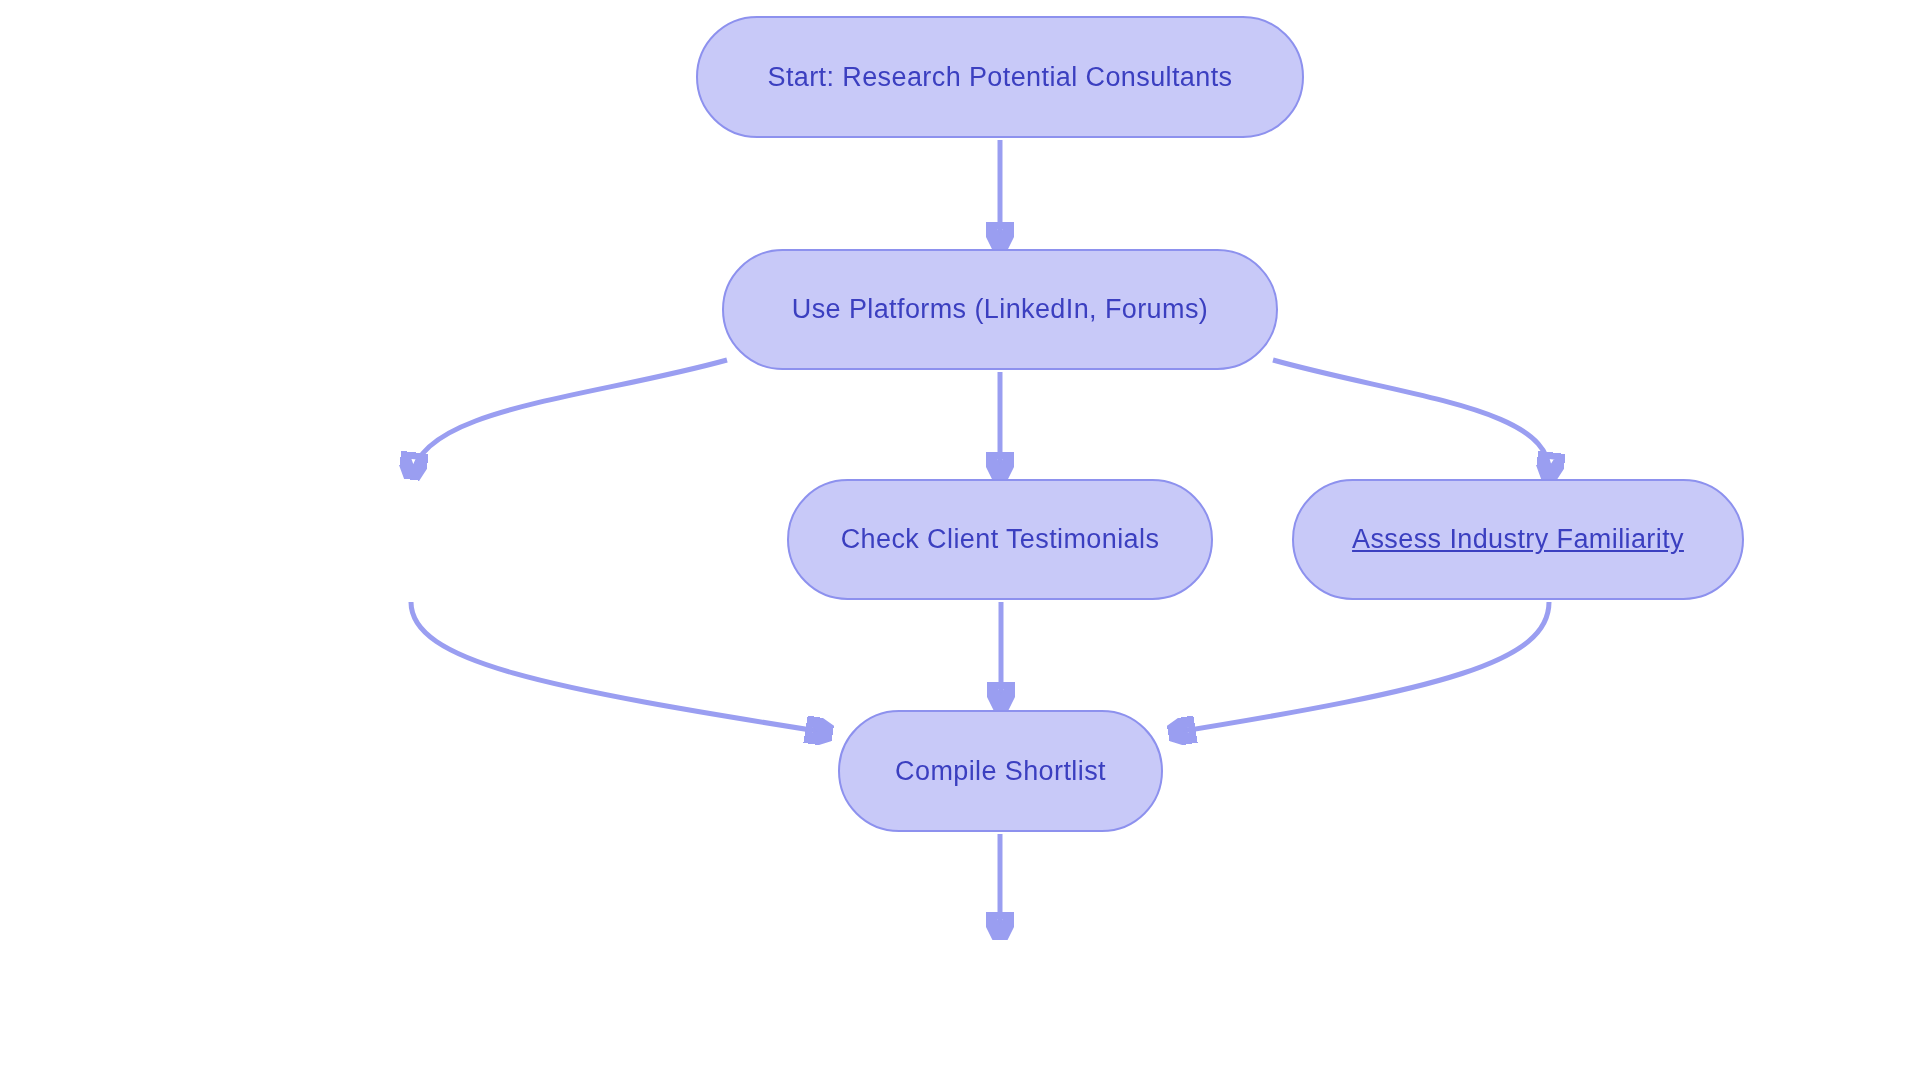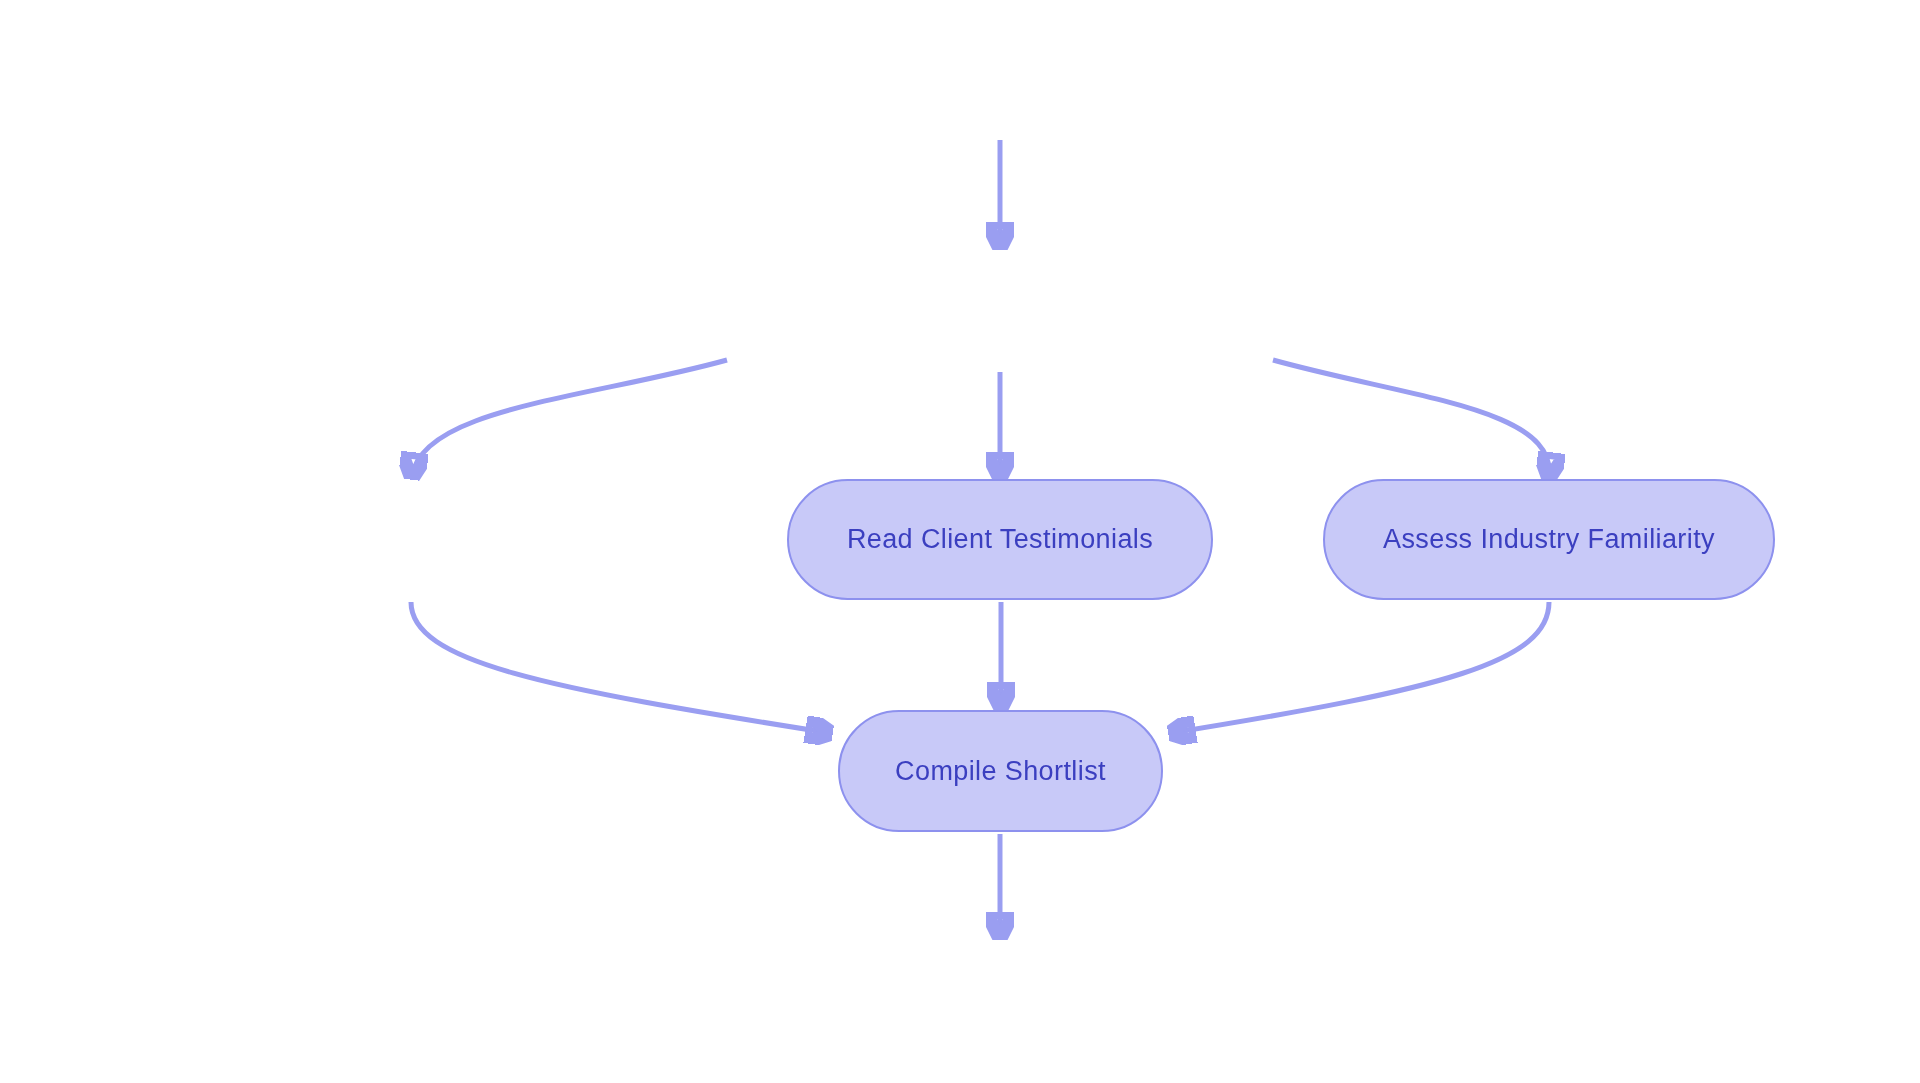--- a/index.html
+++ b/index.html
@@ -31,21 +31,21 @@
     font-weight:500;
     letter-spacing:0.4px;
     text-align:center;
     line-height:1.2;
   }
   
   #n-start        {left:696px; top:16px;  width:608px; height:122px;}
   #n-platforms    {left:722px; top:249px; width:556px; height:121px;}
   #n-portfolios   {left:143px; top:479px; width:537px; height:121px;}
   #n-testimonials {left:787px; top:479px; width:426px; height:121px;}
-  #n-familiarity  {left:1323px;top:479px; width:452px; height:121px;}
+  #n-familiarity  {left:1292px;top:479px; width:452px; height:121px;text-decoration:underline;}
   #n-shortlist    {left:838px; top:710px; width:325px; height:122px;text-align:center;}
   #n-evaluate     {left:697px; top:939px; width:606px; height:121px;}
 </style>
 </head>
 <body>
 
 <div class="canvas">
 
   <svg class="edges" viewBox="0 0 1920 1083" xmlns="http://www.w3.org/2000/svg">
     <defs>
@@ -56,23 +56,25 @@
     <path marker-end="url(#ah)" d="M1000,140 L1000,247"></path>
     <path marker-end="url(#ah)" d="M727,360 C590,398 420,408 412,477"></path>
     <path marker-end="url(#ah)" d="M1000,372 L1000,477"></path>
     <path marker-end="url(#ah)" d="M1273,360 C1410,398 1557,408 1549,477"></path>
     <path marker-end="url(#ah)" d="M411,602 C411,662 545,688 830,733"></path>
     <path marker-end="url(#ah)" d="M1001,602 L1001,707"></path>
     <path marker-end="url(#ah)" d="M1549,602 C1549,662 1443,689 1171,733"></path>
     <path marker-end="url(#ah)" d="M1000,834 L1000,937"></path>
   </svg>
 
+  <div class="node" id="n-start">Start: Research Potential Consultants</div>
+
+  <div class="node" id="n-platforms">Use Platforms (LinkedIn, Forums)</div>
 
 
-
-  <div class="node" id="n-testimonials">Read Client Testimonials</div>
+  <div class="node" id="n-testimonials">Check Client Testimonials</div>
 
   <div class="node" id="n-familiarity">Assess Industry Familiarity</div>
 
   <div class="node" id="n-shortlist">Compile Shortlist</div>
 
 
 </div>
 
 </body></html>

